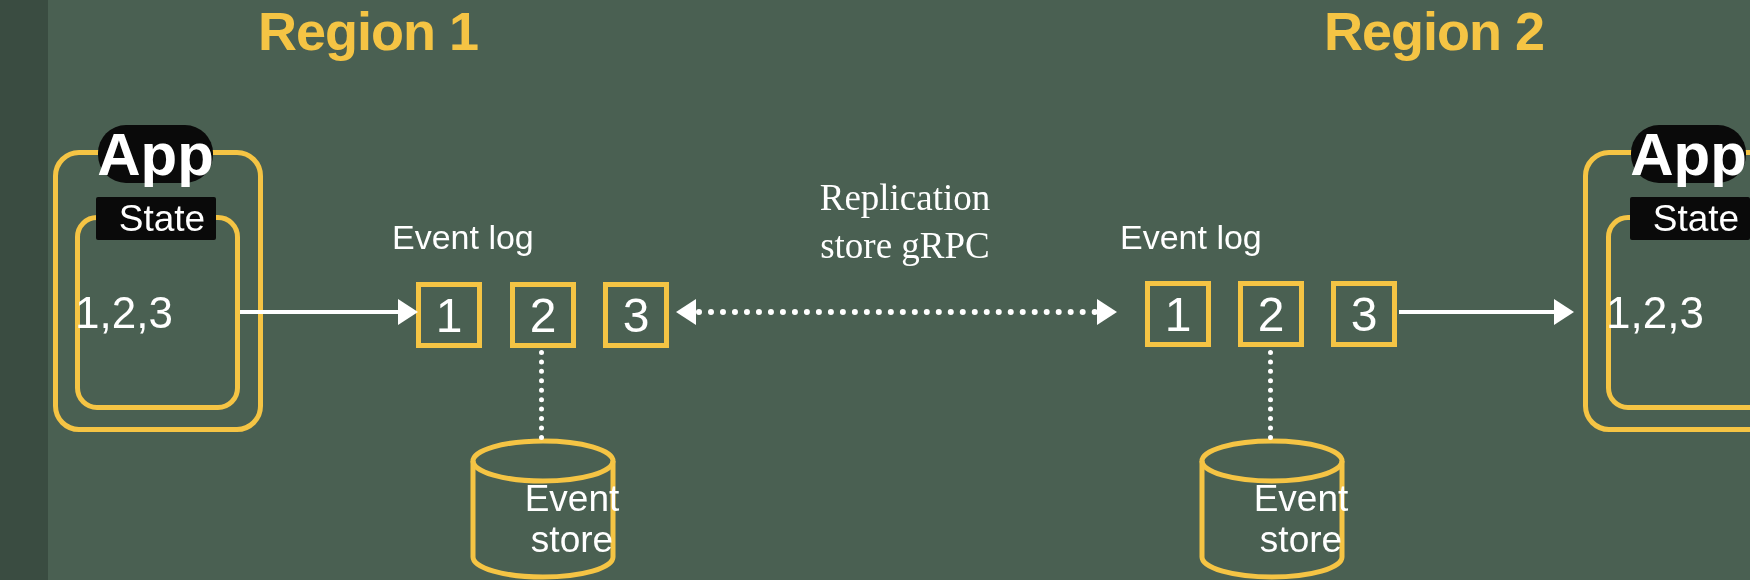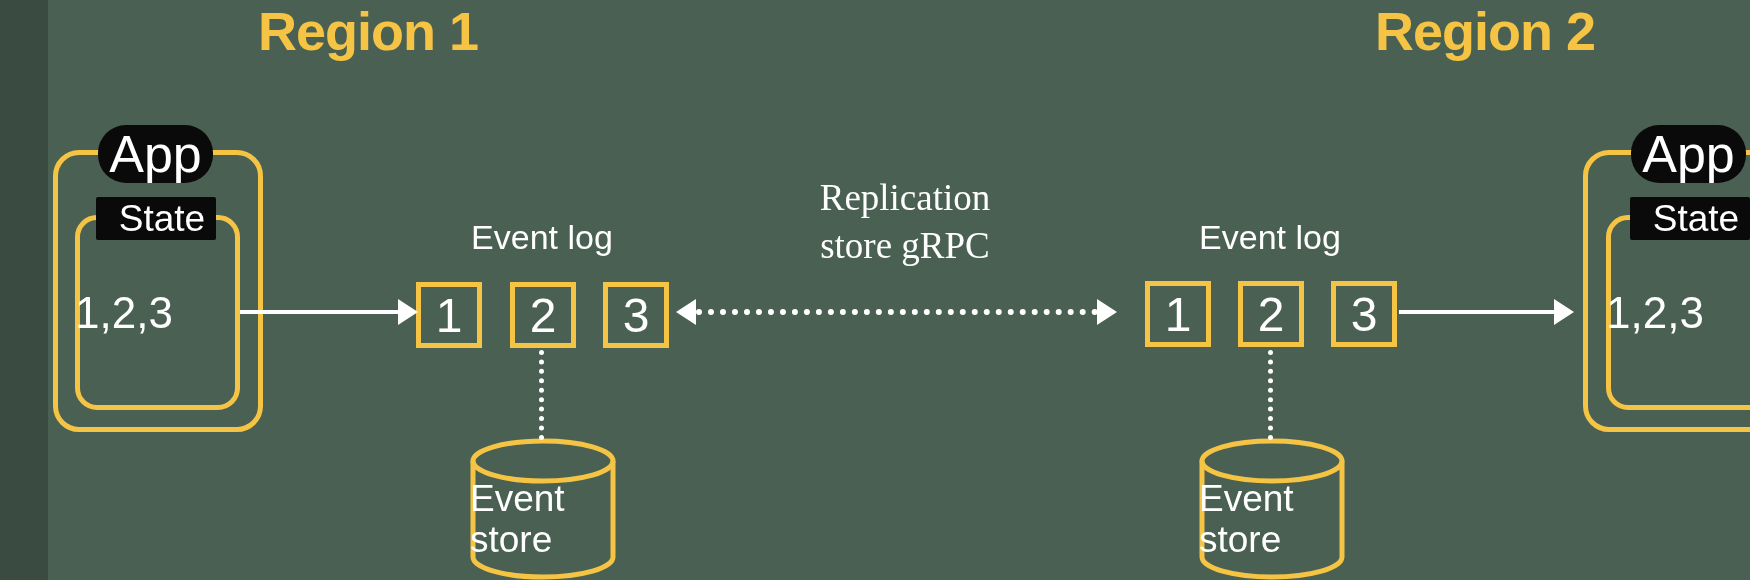--- a/index.html
+++ b/index.html
@@ -27,29 +27,29 @@
   .outer-box{border-radius:26px;}
   .inner-box{border-radius:22px;}
   
   .app-badge,.state-badge{
     position:absolute;box-sizing:border-box;
     background:var(--ink,#0A0A0A);
     color:var(--paper,#FFFFFF);
     display:flex;align-items:center;justify-content:center;
     z-index:4;
   }
-  .app-badge{border-radius:28px;font-size:52px;}
+  .app-badge{border-radius:28px;font-size:60px;font-weight:bold;}
   .state-badge{border-radius:2px;font-size:37px;padding-left:12px;}
   .state-value{
     position:absolute;text-align:left;
     color:var(--paper,#FFFFFF);font-size:44px;z-index:3;
   }
   
   .event-log-label{
-    position:absolute;width:300px;text-align:center;
+    position:absolute;width:300px;
     color:var(--paper,#FFFFFF);font-size:34px;
   }
   .event-box{
     position:absolute;box-sizing:border-box;
     width:66px;height:66px;
     border:5px solid var(--accent,#F5C444);
     display:flex;align-items:center;justify-content:center;
     color:var(--paper,#FFFFFF);font-size:48px;z-index:3;
   }
   
@@ -62,31 +62,31 @@
   
   .replication-label{
     position:absolute;width:400px;text-align:center;
     color:var(--paper,#FFFFFF);font-size:37px;line-height:48px;font-family:Liberation Serif, serif;
   }
   
   .event-store{position:absolute;width:146px;height:142px;}
   .event-store svg{position:absolute;left:0;top:0;overflow:visible;}
   .event-store .store-label{
     position:absolute;left:0;top:40px;width:100%;
-    color:var(--paper,#FFFFFF);
-    font-size:37px;line-height:41px;z-index:2;
+    text-align:center;color:var(--paper,#FFFFFF);
+    font-size:37px;line-height:41px;z-index:2;padding-left:29px;
   }
 </style>
 </head>
 <body>
 
 <div class="canvas">
 
   <div class="region-title" style="left:160px;">Region 1</div>
-  <div class="region-title" style="left:1277px;">Region 2</div>
+  <div class="region-title" style="left:1226px;">Region 2</div>
 
   <div class="outer-box" style="left:5px;top:150px;width:210px;height:282px;"></div>
   <div class="inner-box" style="left:27px;top:215px;width:165px;height:195px;"></div>
   <div class="app-badge" style="left:50px;top:125px;width:115px;height:58px;">App</div>
   <div class="state-badge" style="left:48px;top:197px;width:120px;height:43px;">State</div>
   <div class="state-value" style="left:27px;top:288px;width:165px;">1,2,3</div>
 
   <div>
     <div class="arrow-line" style="left:192px;top:310px;width:158px;"></div>
     <div class="arrow-head right" style="left:350px;top:299px;"></div>

